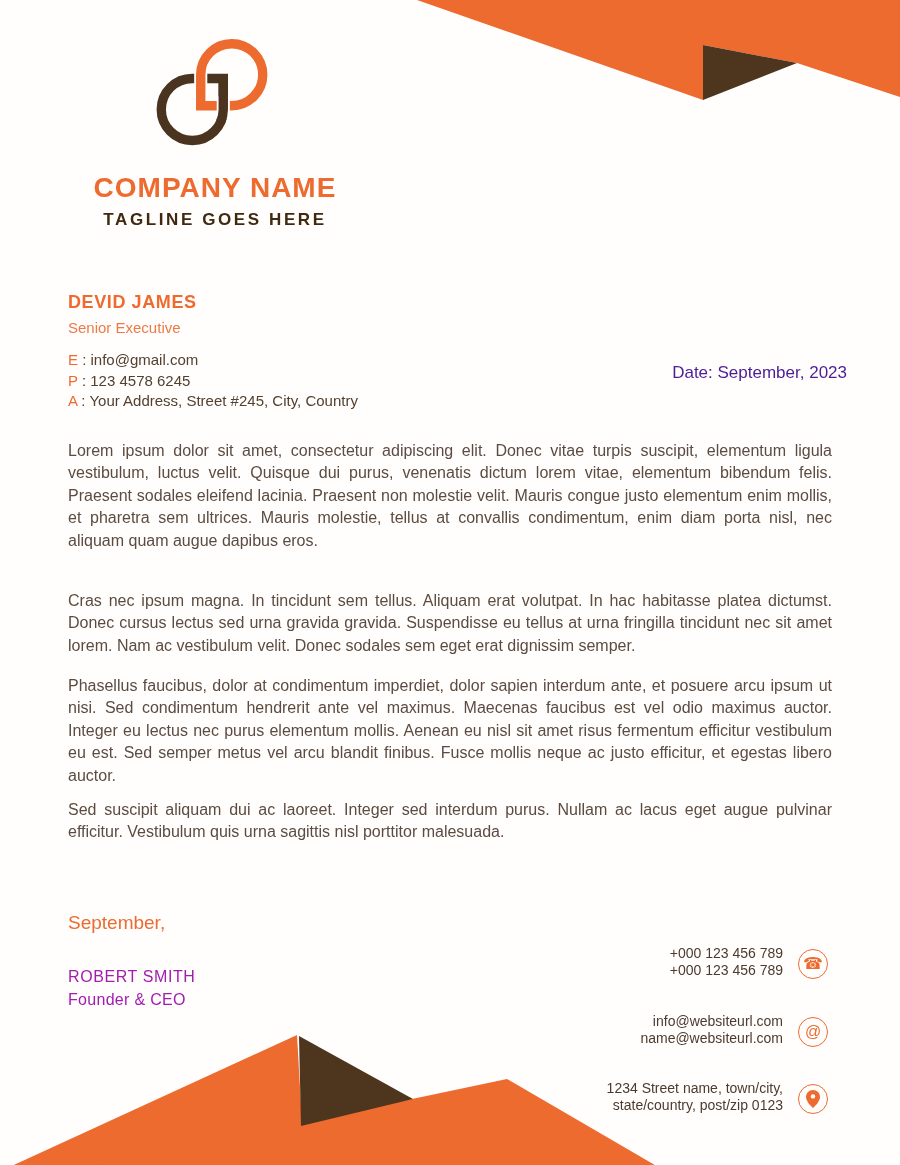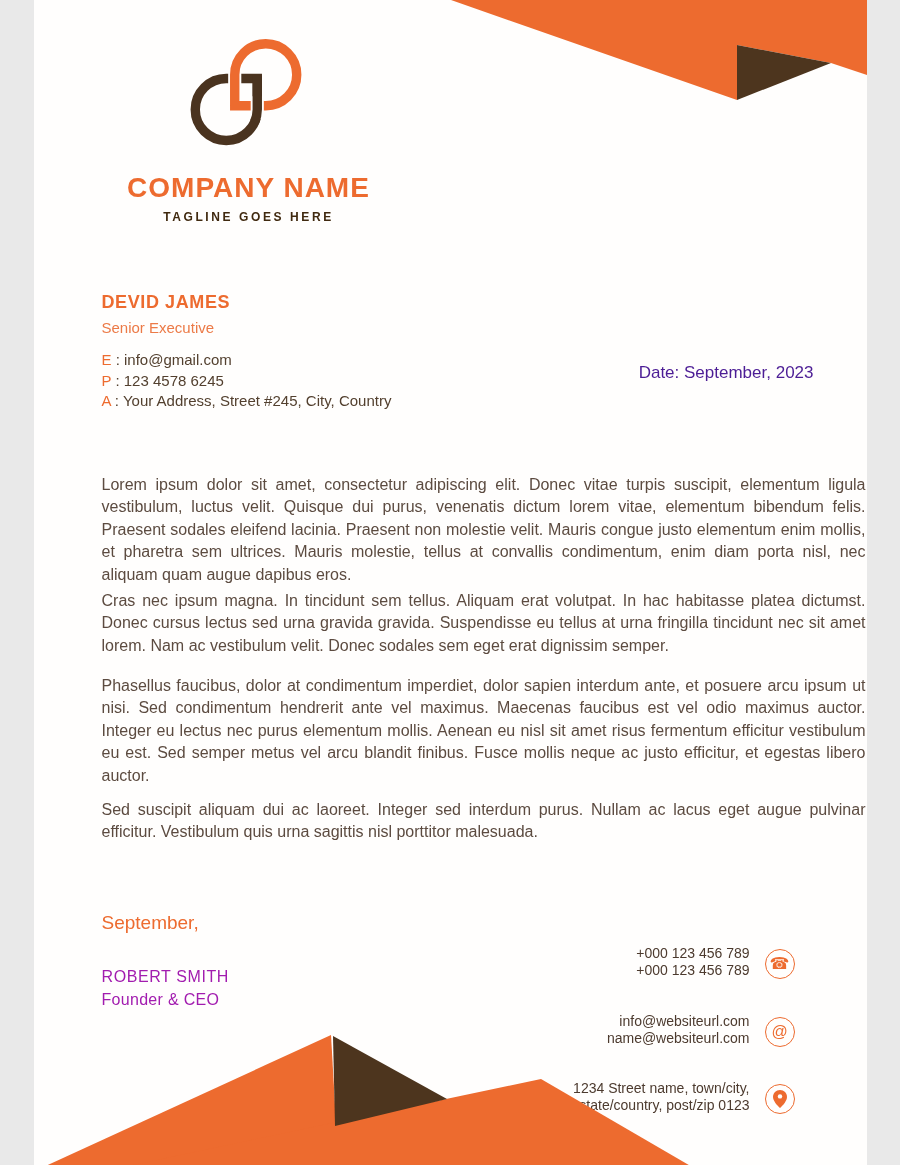--- a/index.html
+++ b/index.html
@@ -1,47 +1,47 @@
 <!DOCTYPE html>
 <html><head>
 <meta charset="utf-8">
 <style>
   * { margin:0; padding:0; box-sizing:border-box; }
   html,body { background:#e9e9e9; }
   .page {
-    position:relative; width:833px; height:1165px;
+    position:relative; width:900px; height:1165px;
     background:#fffefd; overflow:hidden; margin:0 auto;
     font-family:"Liberation Sans","DejaVu Sans",sans-serif;
     color:#5c4b40;
   }
   svg.deco { position:absolute; display:block; }
   #top-deco { top:0; left:0; }
   #bottom-deco { top:1020px; left:0; }
   #logo { position:absolute; left:150px; top:34px; }
 
   .brand { position:absolute; left:40px; top:172px; width:350px; text-align:center; }
   .company-name { color:#ed6b2f; font-size:28px; font-weight:800; letter-spacing:1px; white-space:nowrap; }
-  .tagline { margin-top:6px; color:#40290f; font-size:12px; font-weight:700; letter-spacing:2.6px; white-space:nowrap; }
+  .tagline { margin-top:6px; color:#40290f; font-size:17px; font-weight:700; letter-spacing:2.6px; white-space:nowrap; }
 
   .recipient { position:absolute; left:68px; top:292px; }
   .recipient-name { color:#ed6b2f; font-size:18px; font-weight:600; letter-spacing:0.6px; }
   .recipient-title { color:#ec7a47; font-size:15px; margin-top:6px; }
 
   .contact { position:absolute; left:68px; top:352px; font-size:15px; }
   .contact-row { margin-bottom:5.5px; line-height:15px; }
   .contact-label { color:#ed6b2f; }
   .contact-value { color:#53402f; }
 
   .date-line { position:absolute; top:363px; right:53px; color:#4c1d95; font-size:17px; }
 
   .body-copy p {
     position:absolute; left:68px; width:764px;
     font-size:16px; line-height:22.4px; text-align:justify; color:#5c4b40;
   }
-  #para-1 { top:474px; }
+  #para-1 { top:440px; }
   #para-2 { top:590px; }
   #para-3 { top:675px; }
   #para-4 { top:799px; }
 
   .signature { position:absolute; left:68px; top:912px; }
   .closing { color:#ed6b2f; font-size:19px; }
   .signer-name { margin-top:34px; color:#a21caf; font-size:16px; letter-spacing:0.6px; }
   .signer-title { margin-top:5px; color:#a21caf; font-size:16px; letter-spacing:0.3px; }
 
   .footer-row { position:absolute; right:72px; display:flex; align-items:flex-end; }

